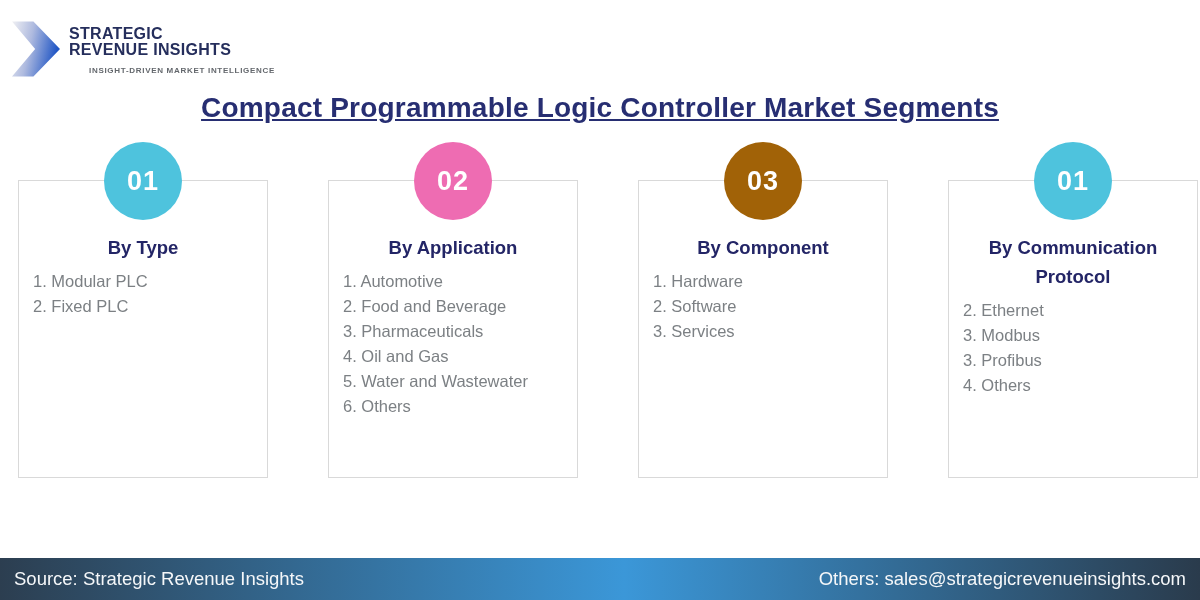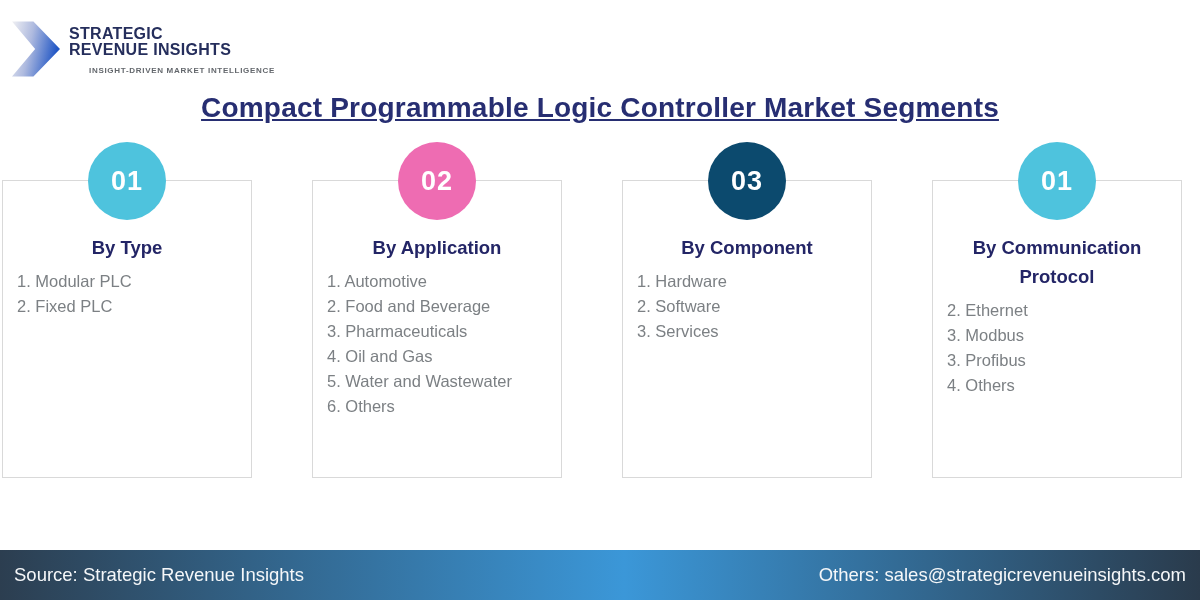--- a/index.html
+++ b/index.html
@@ -23,21 +23,21 @@
   .page-title {
     position: absolute; top: 92px; left: 0; width: 100%;
     margin: 0; text-align: center;
     font-size: 28px; font-weight: bold; color: #272e72;
     letter-spacing: 0.2px;
     text-decoration: underline;
   }
 
   
   .cards {
-    position: absolute; top: 180px; left: 2px; width: 1180px;
+    position: absolute; top: 180px; left: 18px; width: 1180px;
     display: flex; gap: 60px;
   }
   .card {
     flex: 1 1 0; height: 298px;
     background: #ffffff;
     border: 1px solid #d9d9d9;
     position: relative;
   }
   .badge {
     position: absolute; top: -39px; left: 50%; transform: translateX(-50%);
@@ -57,21 +57,21 @@
   }
   .card-list li {
     font-size: 16.5px; color: #7c8084;
     line-height: 25px;
     white-space: nowrap;
   }
 
   
   .footer {
     position: absolute; left: 0; bottom: 0;
-    width: 100%; height: 50px;
+    width: 100%; height: 42px;
     background: linear-gradient(90deg, #2c3e50 0%, #3b97d8 52%, #2a3b4c 100%);
     display: flex; align-items: center; justify-content: space-between;
     padding: 0 14px;
     color: #f5f7f9; font-size: 18.5px;
   }
 </style>
 </head>
 <body>
 
 <div class="logo">
@@ -112,21 +112,21 @@
       <li>1. Automotive</li>
       <li>2. Food and Beverage</li>
       <li>3. Pharmaceuticals</li>
       <li>4. Oil and Gas</li>
       <li>5. Water and Wastewater</li>
       <li>6. Others</li>
     </ul>
   </div>
 
   <div class="card">
-    <div class="badge" style="background: #0c4a6e;">03</div>
+    <div class="badge" style="background: #a16207;">03</div>
     <h2 class="card-title">By Component</h2>
     <ul class="card-list">
       <li>1. Hardware</li>
       <li>2. Software</li>
       <li>3. Services</li>
     </ul>
   </div>
 
   <div class="card">
     <div class="badge" style="background: rgb(78, 195, 221);">01</div>

